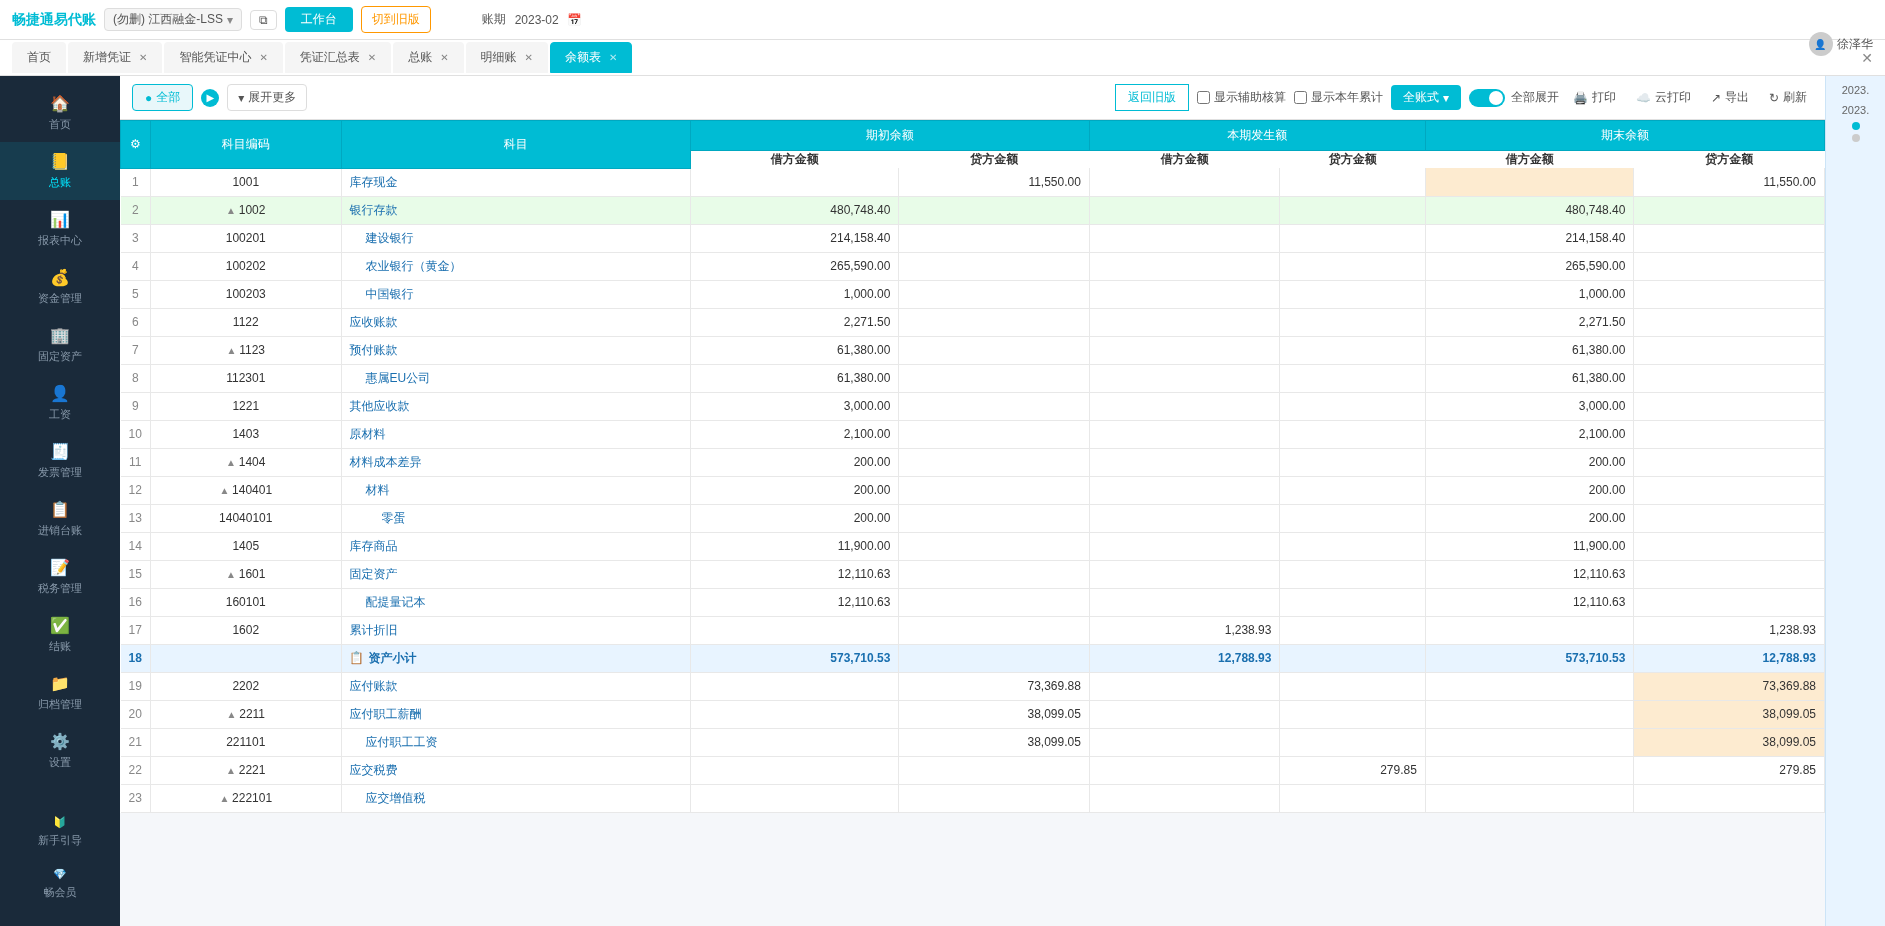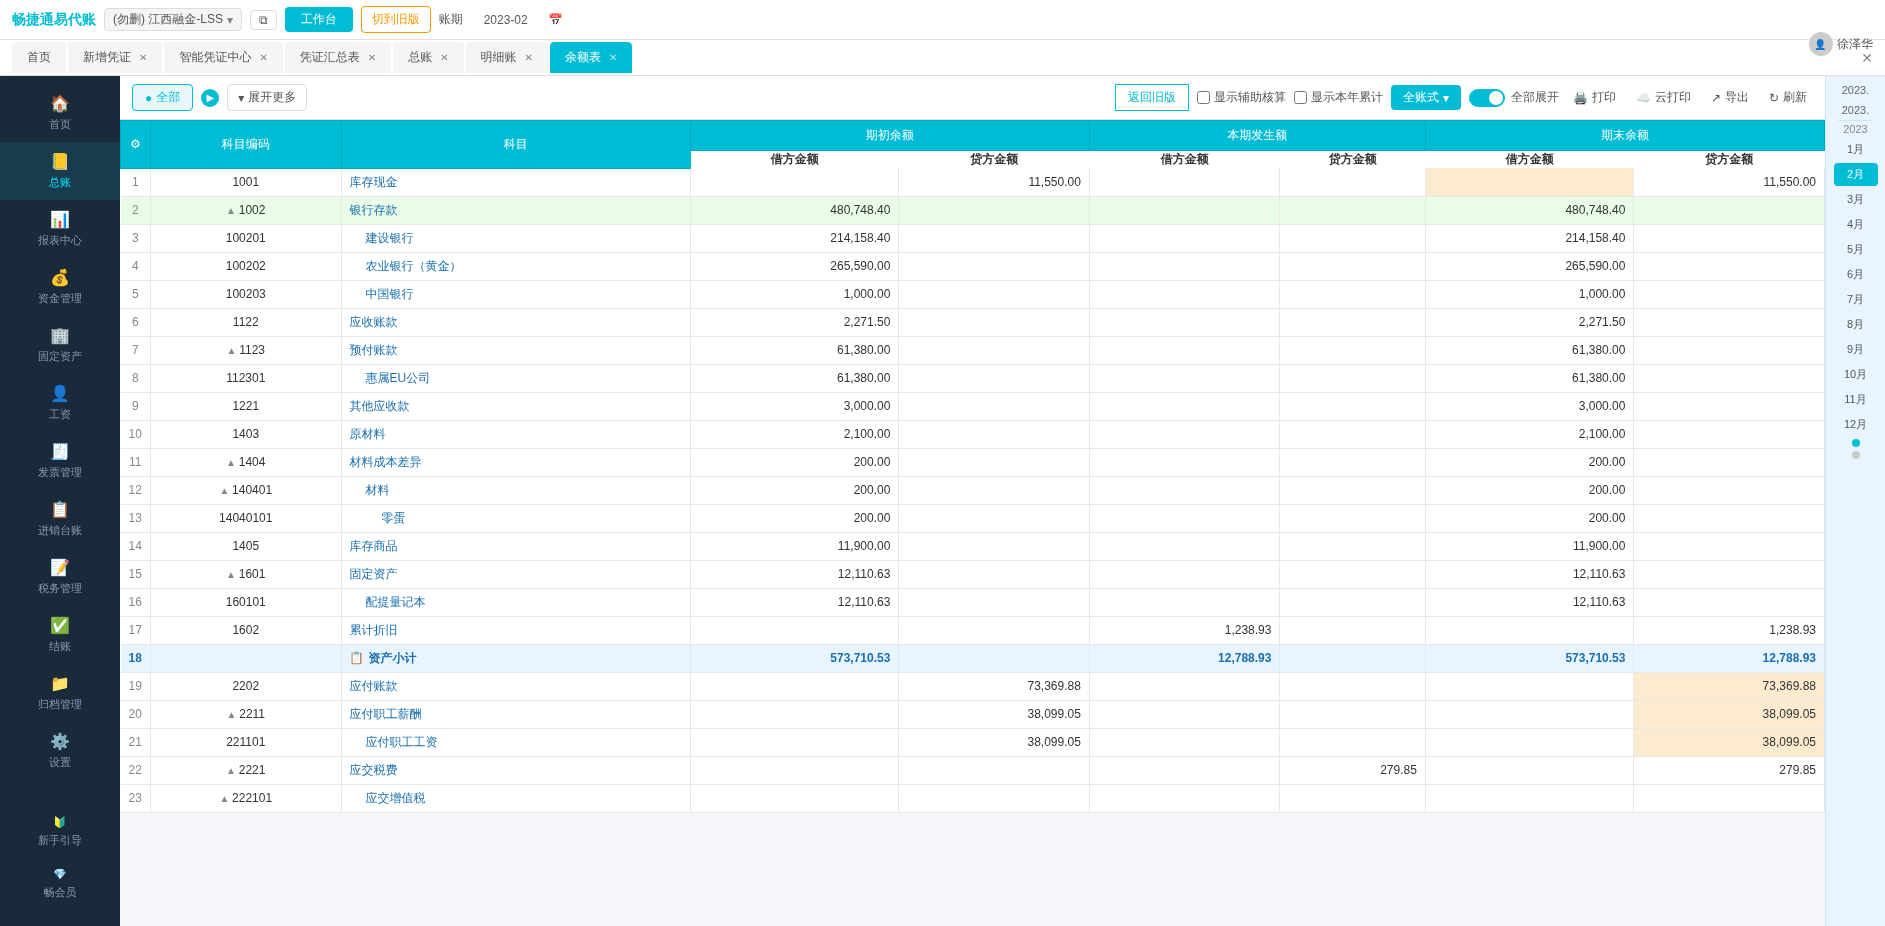--- a/index.html
+++ b/index.html
@@ -6,21 +6,21 @@
     body { font-family: 'Microsoft YaHei', Arial, sans-serif; font-size: 12px; background: #f0f2f5; color: #333; overflow: hidden; }
 
     
     .top-bar { height: 40px; background: #fff; display: flex; align-items: center; padding: 0 12px; border-bottom: 1px solid #e0e0e0; gap: 8px; }
     .app-logo { color: #00bcd4; font-size: 14px; font-weight: bold; white-space: nowrap; }
     .company-selector { display: flex; align-items: center; gap: 4px; background: #f5f5f5; border: 1px solid #ddd; border-radius: 4px; padding: 2px 8px; cursor: pointer; font-size: 12px; color: #555; }
     .company-selector .arrow { color: #888; }
     .top-btn { background: none; border: 1px solid #ddd; border-radius: 4px; padding: 2px 8px; cursor: pointer; font-size: 12px; color: #555; }
     .workbench-btn { background: #00bcd4; color: #fff; border: none; border-radius: 4px; padding: 4px 16px; cursor: pointer; font-size: 12px; }
     .switch-btn { background: #fff; border: 1px solid #ff9800; color: #ff9800; border-radius: 4px; padding: 4px 10px; cursor: pointer; font-size: 12px; }
-    .period-info { color: #555; font-size: 12px; display: flex; align-items: center; gap: 21px; }
+    .period-info { color: #555; font-size: 12px; display: flex; align-items: center; gap: 9px; margin-left: 43px; }
     .top-right { margin-left: auto; display: flex; align-items: center; gap: 32px; font-size: 12px; color: #555; flex-direction: column; }
     .user-info { display: flex; align-items: center; gap: 4px; }
     .avatar { width: 24px; height: 24px; border-radius: 50%; background: #ccc; display: flex; align-items: center; justify-content: center; font-size: 10px; color: #fff; }
 
     
     .tab-bar { height: 36px; background: #fff; display: flex; align-items: center; padding: 0 12px; border-bottom: 1px solid #e0e0e0; gap: 2px; }
     .tab-item { display: flex; align-items: center; gap: 4px; padding: 6px 14px; border-radius: 4px 4px 0 0; cursor: pointer; font-size: 12px; color: #555; border: 1px solid transparent; background: #f5f5f5; }
     .tab-item.active { background: #00bcd4; color: #fff; border-color: #00bcd4; }
     .tab-item .close-x { font-size: 10px; margin-left: 4px; opacity: 0.7; }
     .tab-close-all { margin-left: auto; cursor: pointer; color: #888; font-size: 14px; }
@@ -529,34 +529,19 @@
               </tr>
             </tbody>
         </table>
       </div>
 
     </div>
 
     <div class="right-panel">
       <div class="year-label">2023.</div>
       <div class="year-label">2023.</div>
-      <div class="month-section">
-        <div class="year-header">2023</div>
-        <div class="month-btn">1月</div>
-        <div class="month-btn active">2月</div>
-        <div class="month-btn">3月</div>
-        <div class="month-btn">4月</div>
-        <div class="month-btn">5月</div>
-        <div class="month-btn">6月</div>
-        <div class="month-btn">7月</div>
-        <div class="month-btn">8月</div>
-        <div class="month-btn">9月</div>
-        <div class="month-btn">10月</div>
-        <div class="month-btn">11月</div>
-        <div class="month-btn">12月</div>
-      </div>
       <div class="right-dot"></div>
       <div class="right-dot gray"></div>
     </div>
 
   </div>
 
 </div>
 
 </body></html>

